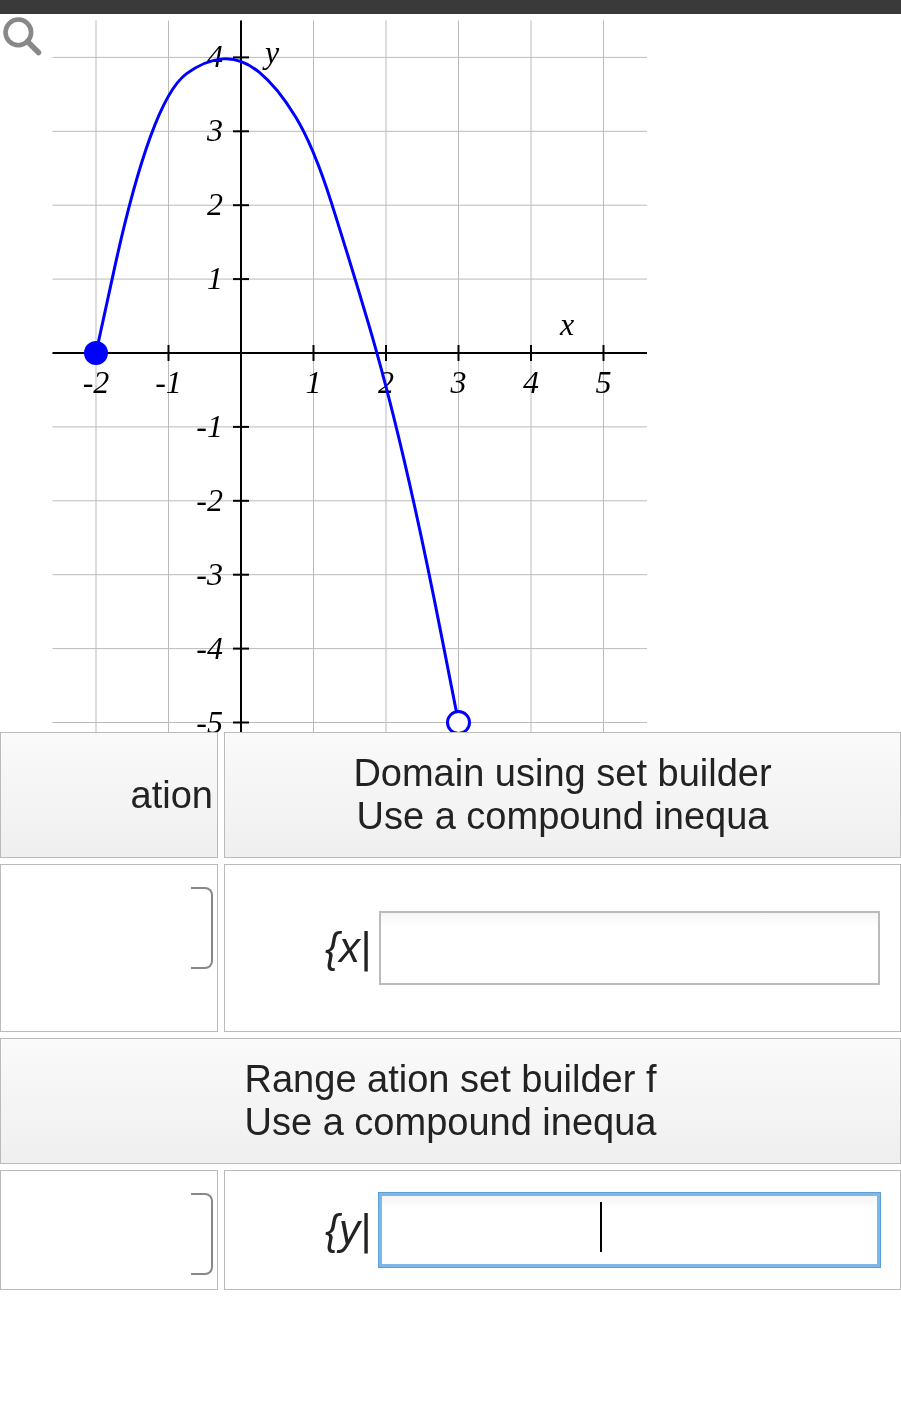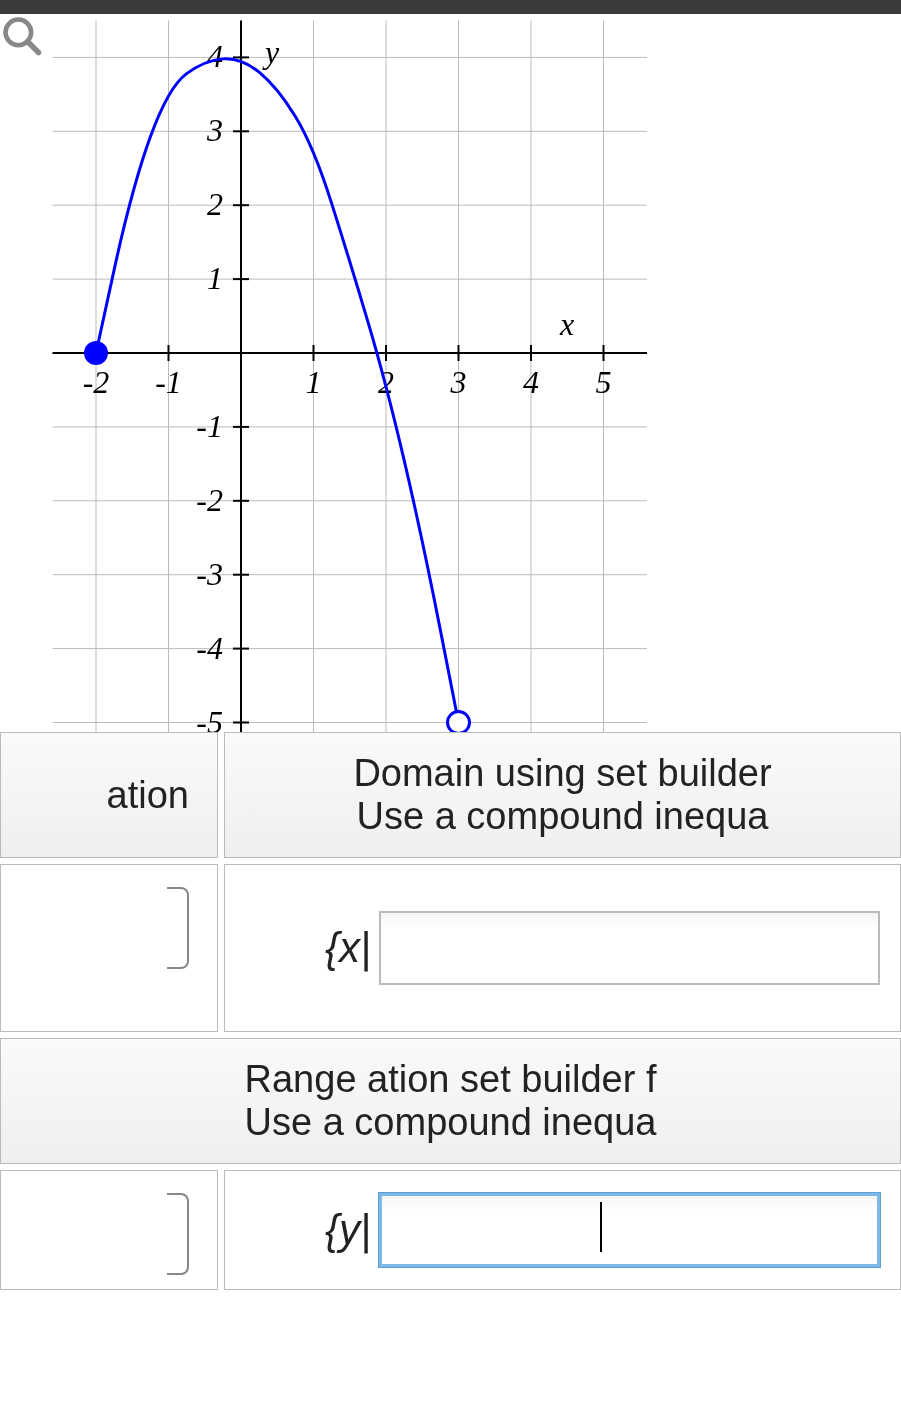--- a/index.html
+++ b/index.html
@@ -43,21 +43,21 @@
       gap: 6px;
       margin-bottom: 6px;
     }
     .left-cell {
       flex: 0 0 218px;
       border: 1px solid #bbb;
       background: linear-gradient(#fafafa,#efefef);
       display: flex;
       align-items: center;
       justify-content: flex-end;
-      padding-right: 28px;
+      padding-right: 4px;
       font-size: 38px;
       color: #222;
       overflow: hidden;
     }
     .header-right {
       flex: 1;
       border: 1px solid #bbb;
       background: linear-gradient(#fafafa,#efefef);
       display: flex;
       flex-direction: column;

